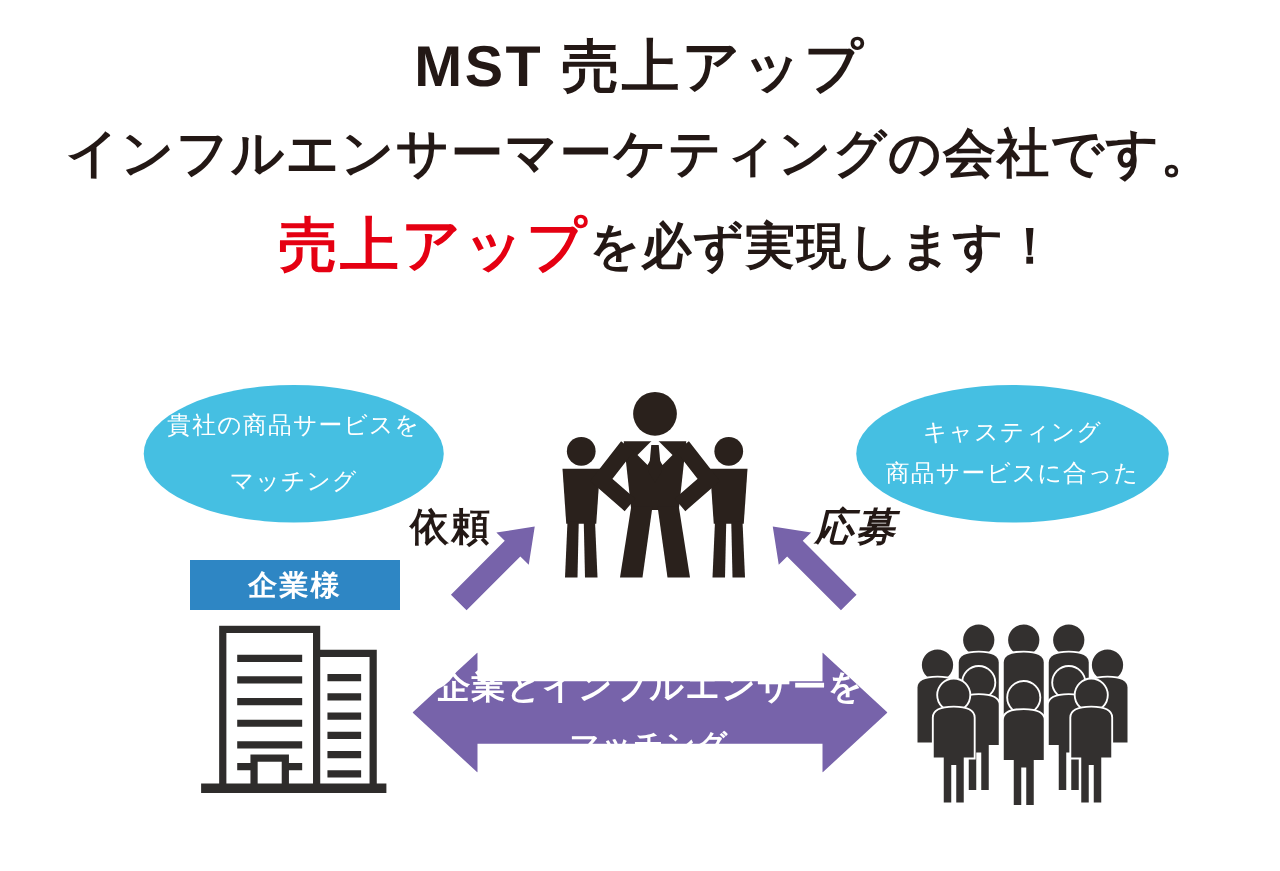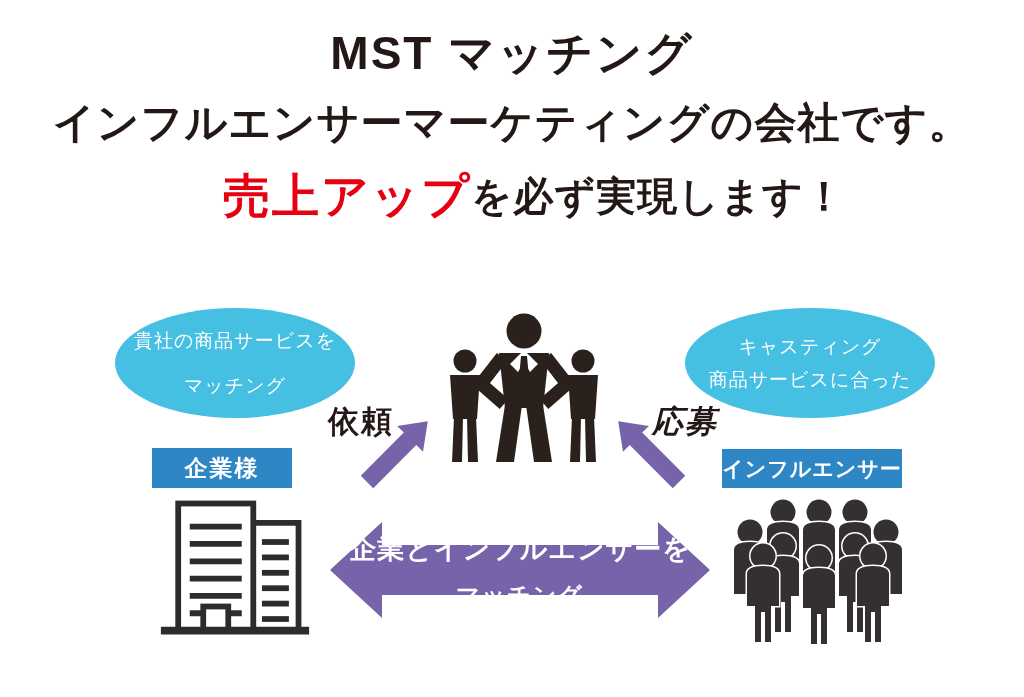--- a/index.html
+++ b/index.html
@@ -16,21 +16,21 @@
   .h-line2{font-size:42px;font-weight:bold;letter-spacing:1px;line-height:1.0;margin-bottom:28px;}
   .h-line3{font-size:40px;font-weight:bold;letter-spacing:1px;line-height:1.0;padding-left:44px;}
   .h-line3 .hl{color:#e50012;font-size:47px;vertical-align:-2px;letter-spacing:2px;}
 
   
   .blue-box{
     position:absolute;background:#2e86c4;color:#fff;font-weight:bold;
     display:flex;align-items:center;justify-content:center;letter-spacing:2px;
   }
   .mst-box{left:437px;top:271px;width:172px;height:37px;font-size:27px;}
-  .company-box{left:152px;top:448px;width:140px;height:40px;font-size:23px;}
+  .company-box{left:152px;top:448px;width:168px;height:40px;font-size:23px;}
   .influencer-box{left:722px;top:449px;width:180px;height:39px;font-size:21px;letter-spacing:1px;}
 
   
   .bubble{
     position:absolute;background:#45bfe2;border-radius:50%;color:#fff;
     display:flex;flex-direction:column;align-items:center;justify-content:center;
     text-align:center;font-size:19px;line-height:1.75;letter-spacing:1px;
   }
   .bubble-left{left:115px;top:308px;width:240px;height:110px;gap:12px;}
   .bubble-right{left:685px;top:308px;width:250px;height:110px;}
@@ -58,21 +58,21 @@
   }
   .match-text .mt1{font-size:27px;letter-spacing:1px;}
   .match-text .mt2{font-size:23px;letter-spacing:2px;}
 </style>
 </head>
 <body>
 
 <div class="stage">
 
   <div class="headline">
-    <div class="h-line1">MST マッチング</div>
+    <div class="h-line1">MST 売上アップ</div>
     <div class="h-line2">インフルエンサーマーケティングの会社です。</div>
     <div class="h-line3"><span class="hl">売上アップ</span><span>を必ず実現します！</span></div>
   </div>
 
 
   <svg class="icon-abs team-icon" viewBox="0 0 172 152">
     <g fill="#2a211c">
 
       <circle cx="27" cy="49" r="11.5"></circle>
       <polygon points="27,62 20,70 24,74 27,70 30,74 34,70" fill="#ffffff"></polygon>
@@ -111,21 +111,20 @@
   <div class="arrow-label label-obo">応募</div>
 
   <svg class="icon-abs diag-arrow diag-arrow-left" viewBox="0 0 100 100">
     <polygon points="12.2,72.2 66,18.2 57.6,10.1 96,4 90,42.3 81.6,33.9 27.8,87.8" fill="#7763aa"></polygon>
   </svg>
   <svg class="icon-abs diag-arrow diag-arrow-right" viewBox="0 0 100 100">
     <polygon points="87.8,72.2 34,18.2 42.4,10.1 4,4 10,42.3 18.4,33.9 72.2,87.8" fill="#7763aa"></polygon>
   </svg>
 
   <div class="blue-box company-box">企業様</div>
-  <div class="blue-box influencer-box">インフルエンサー</div>
 
   <svg class="icon-abs building-icon" viewBox="0 0 160 150">
     <g stroke="#2e2c2b" stroke-width="6" fill="none">
       <rect x="21" y="8" width="78" height="132"></rect>
       <line x1="33" y1="32" x2="87" y2="32"></line>
       <line x1="33" y1="50" x2="87" y2="50"></line>
       <line x1="33" y1="68" x2="87" y2="68"></line>
       <line x1="33" y1="86" x2="87" y2="86"></line>
       <line x1="33" y1="104" x2="87" y2="104"></line>
       <line x1="33" y1="122" x2="87" y2="122"></line>

